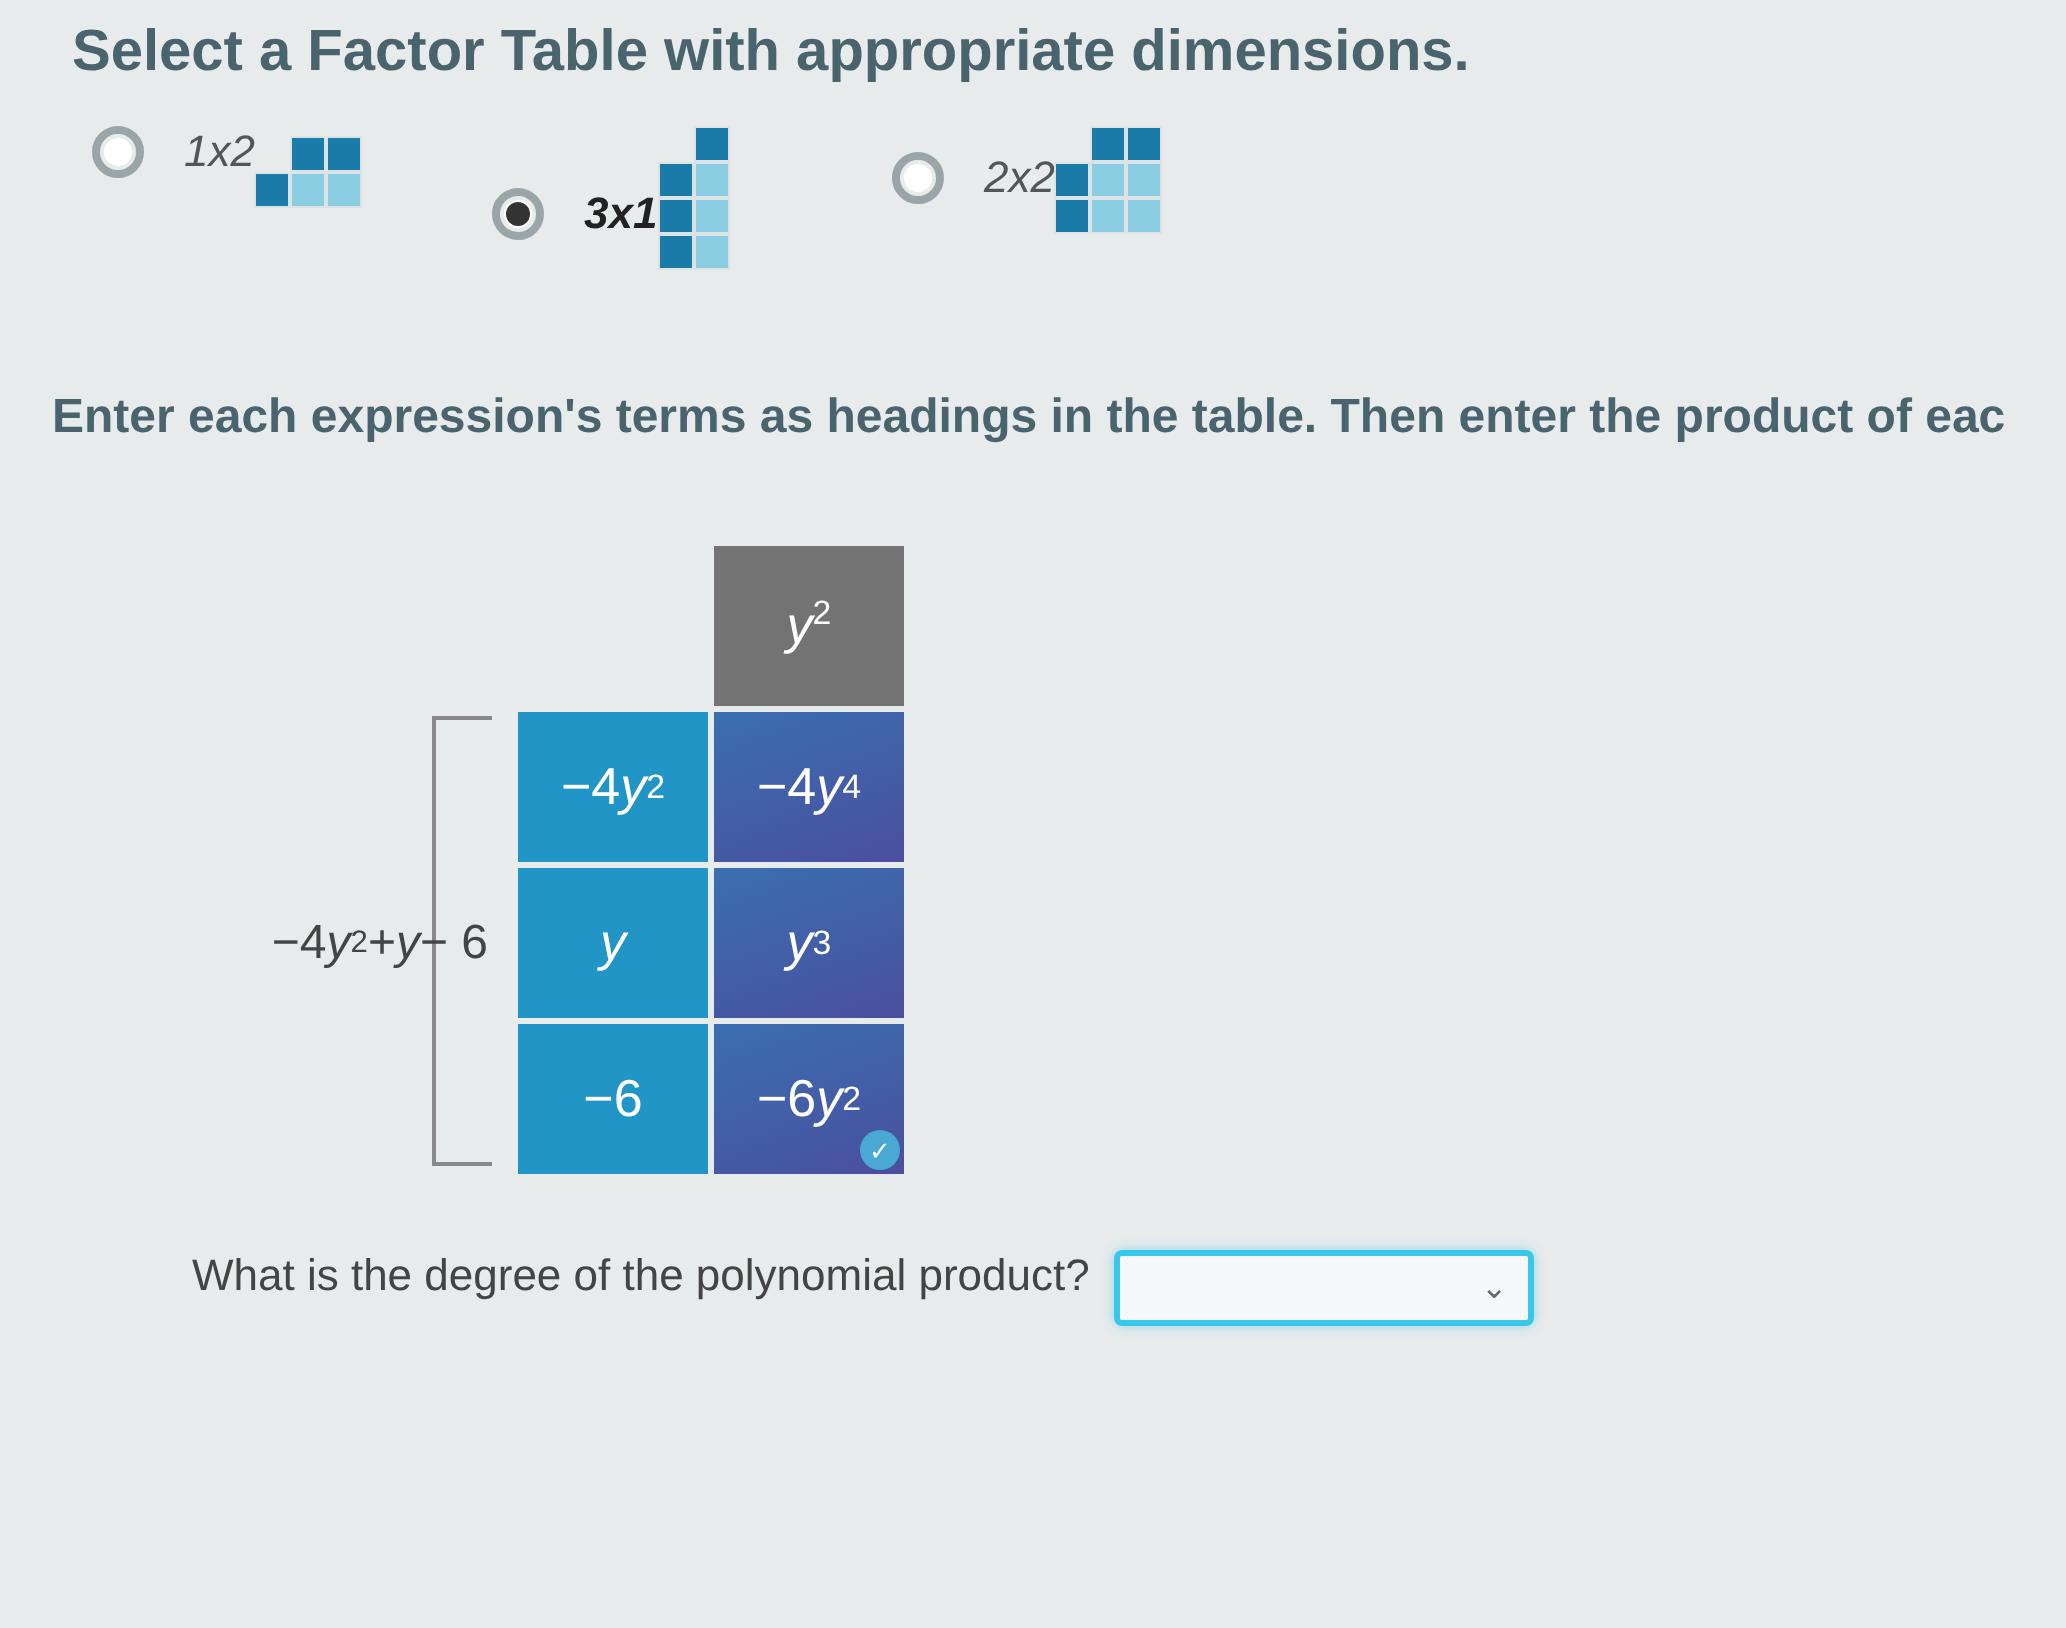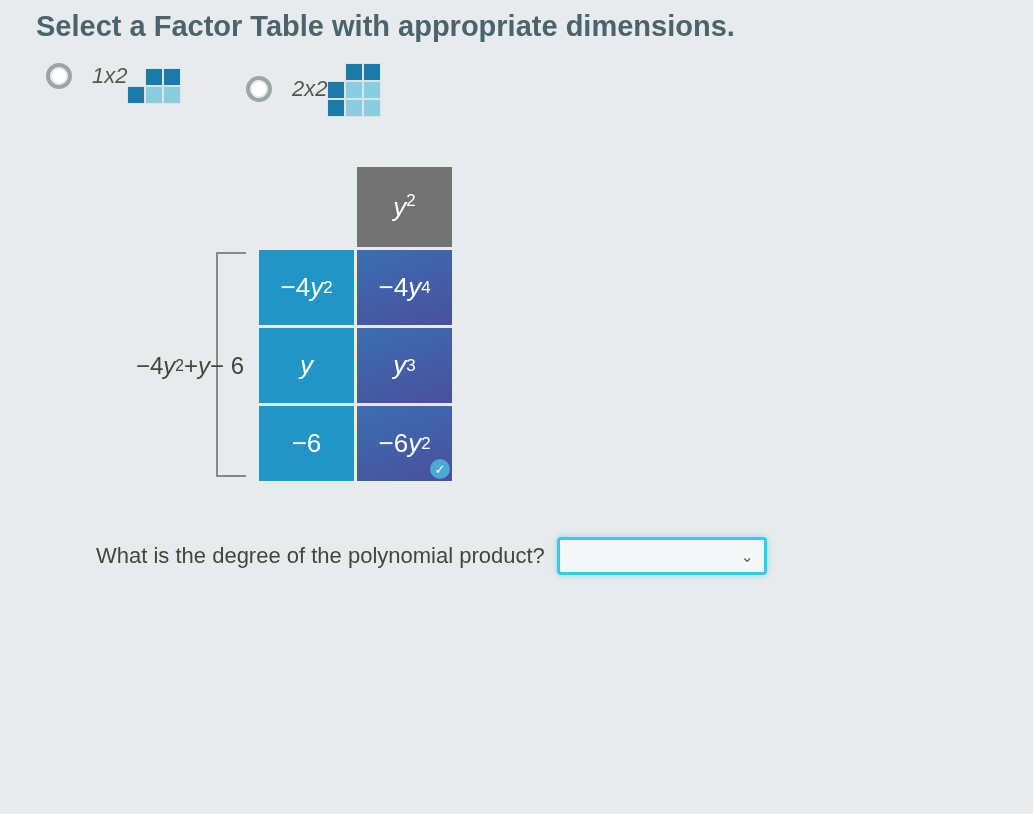--- a/index.html
+++ b/index.html
@@ -157,24 +157,23 @@
     background: #4aa8d4;
     display: flex;
     align-items: center;
     justify-content: center;
     color: #fff;
     font-size: 13px;
     font-style: normal;
   }
   
   .degree-row {
-    margin-top: 56px;
+    margin-top: 38px;
     margin-left: 60px;
     display: flex;
-    align-items: center;
     gap: 12px;
     font-size: 22px;
     color: #444;
   }
   .degree-select {
     width: 210px;
     height: 38px;
     border: 3px solid #3ac8e8;
     border-radius: 4px;
     background: #f5f8f9;
@@ -207,20 +206,43 @@
         <div class="shape-row">
             <div class="cell-dark"></div>
             <div class="cell-light"></div>
             <div class="cell-light"></div>
           </div>
       </div>
     </div>
 
 
 
+    <div class="option">
+      <div class="option-top">
+        <div class="radio selected"></div>
+        <div class="option-label" style="font-weight:bold;color:#222">3x1</div>
+      </div>
+      <div class="shape" style="align-items:flex-end">
+        <div class="shape-row">
+            <div class="cell-dark"></div>
+          </div>
+        <div class="shape-row">
+            <div class="cell-dark"></div>
+            <div class="cell-light"></div>
+          </div>
+        <div class="shape-row">
+            <div class="cell-dark"></div>
+            <div class="cell-light"></div>
+          </div>
+        <div class="shape-row">
+            <div class="cell-dark"></div>
+            <div class="cell-light"></div>
+          </div>
+      </div>
+    </div>
 
     <div class="option">
       <div class="option-top">
         <div class="radio"></div>
         <div class="option-label">2x2</div>
       </div>
       <div class="shape" style="align-items:flex-end">
         <div class="shape-row">
             <div class="cell-dark"></div>
             <div class="cell-dark"></div>
@@ -232,20 +254,21 @@
           </div>
         <div class="shape-row">
             <div class="cell-dark"></div>
             <div class="cell-light"></div>
             <div class="cell-light"></div>
           </div>
       </div>
     </div>
   </div>
 
+  <div class="heading2">Enter each expression's terms as headings in the table. Then enter the product of eac</div>
 
   <div class="table-area">
     <div class="bracket-left"></div>
     <div class="factor-grid">
       <div class="fg-cell empty-corner"></div>
       <div class="fg-cell empty-corner"></div>
       <div class="fg-cell col-heading">
           <span>y<sup>2</sup></span>
         </div>
 

